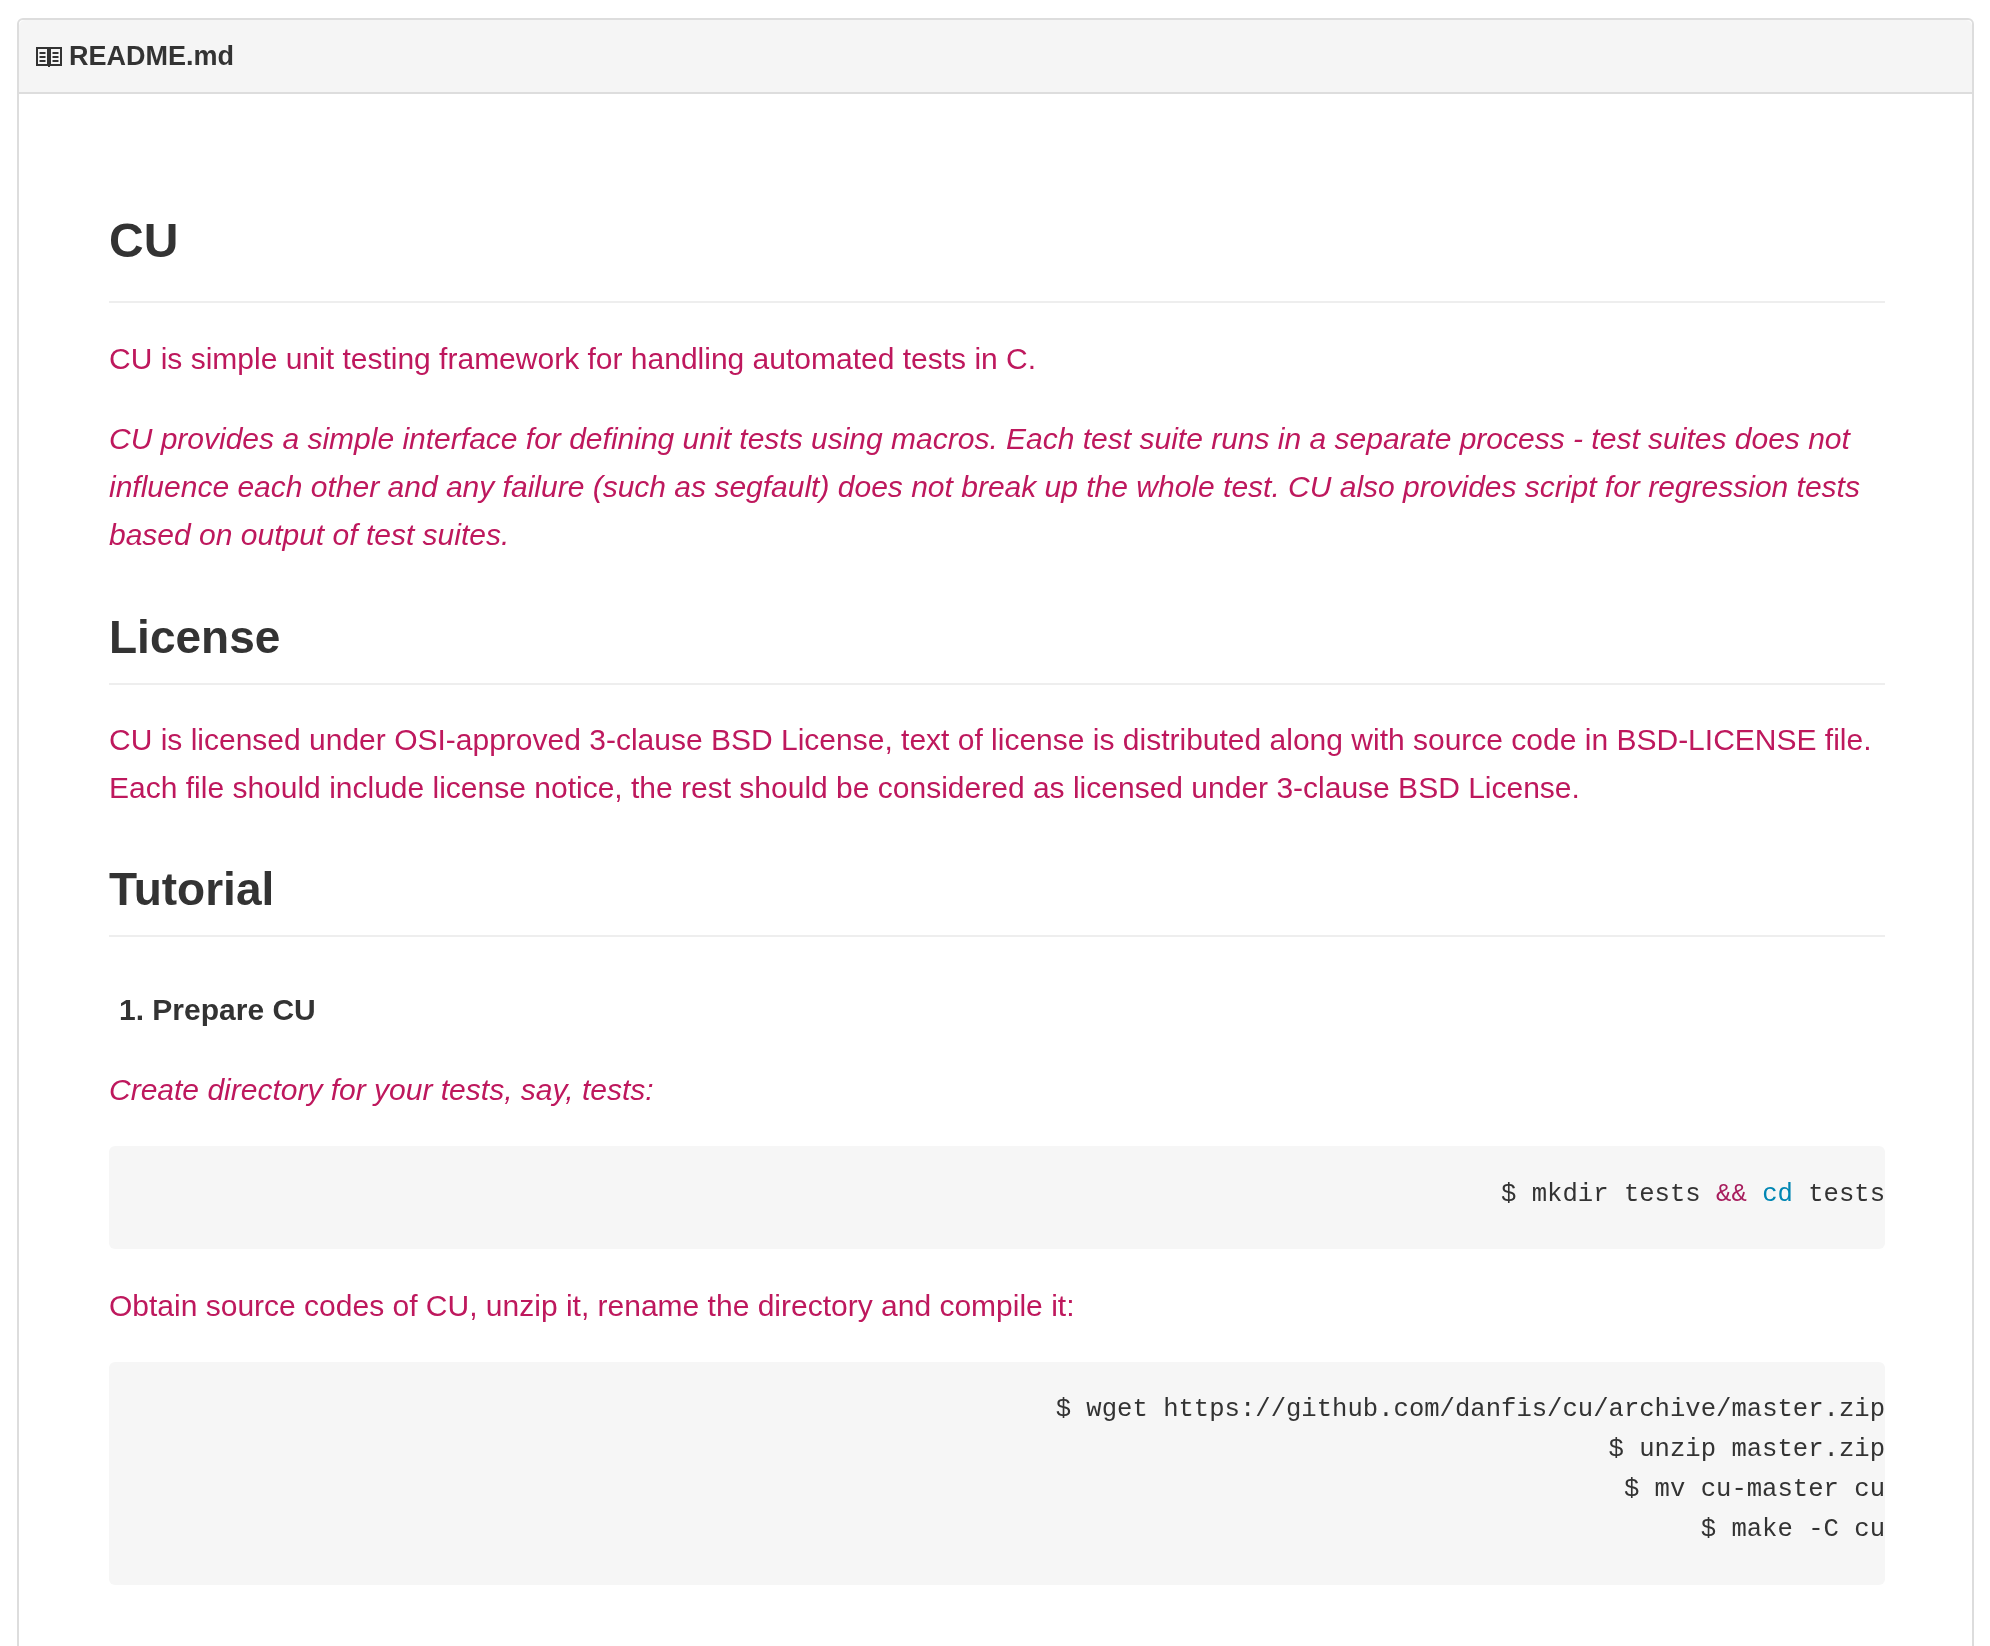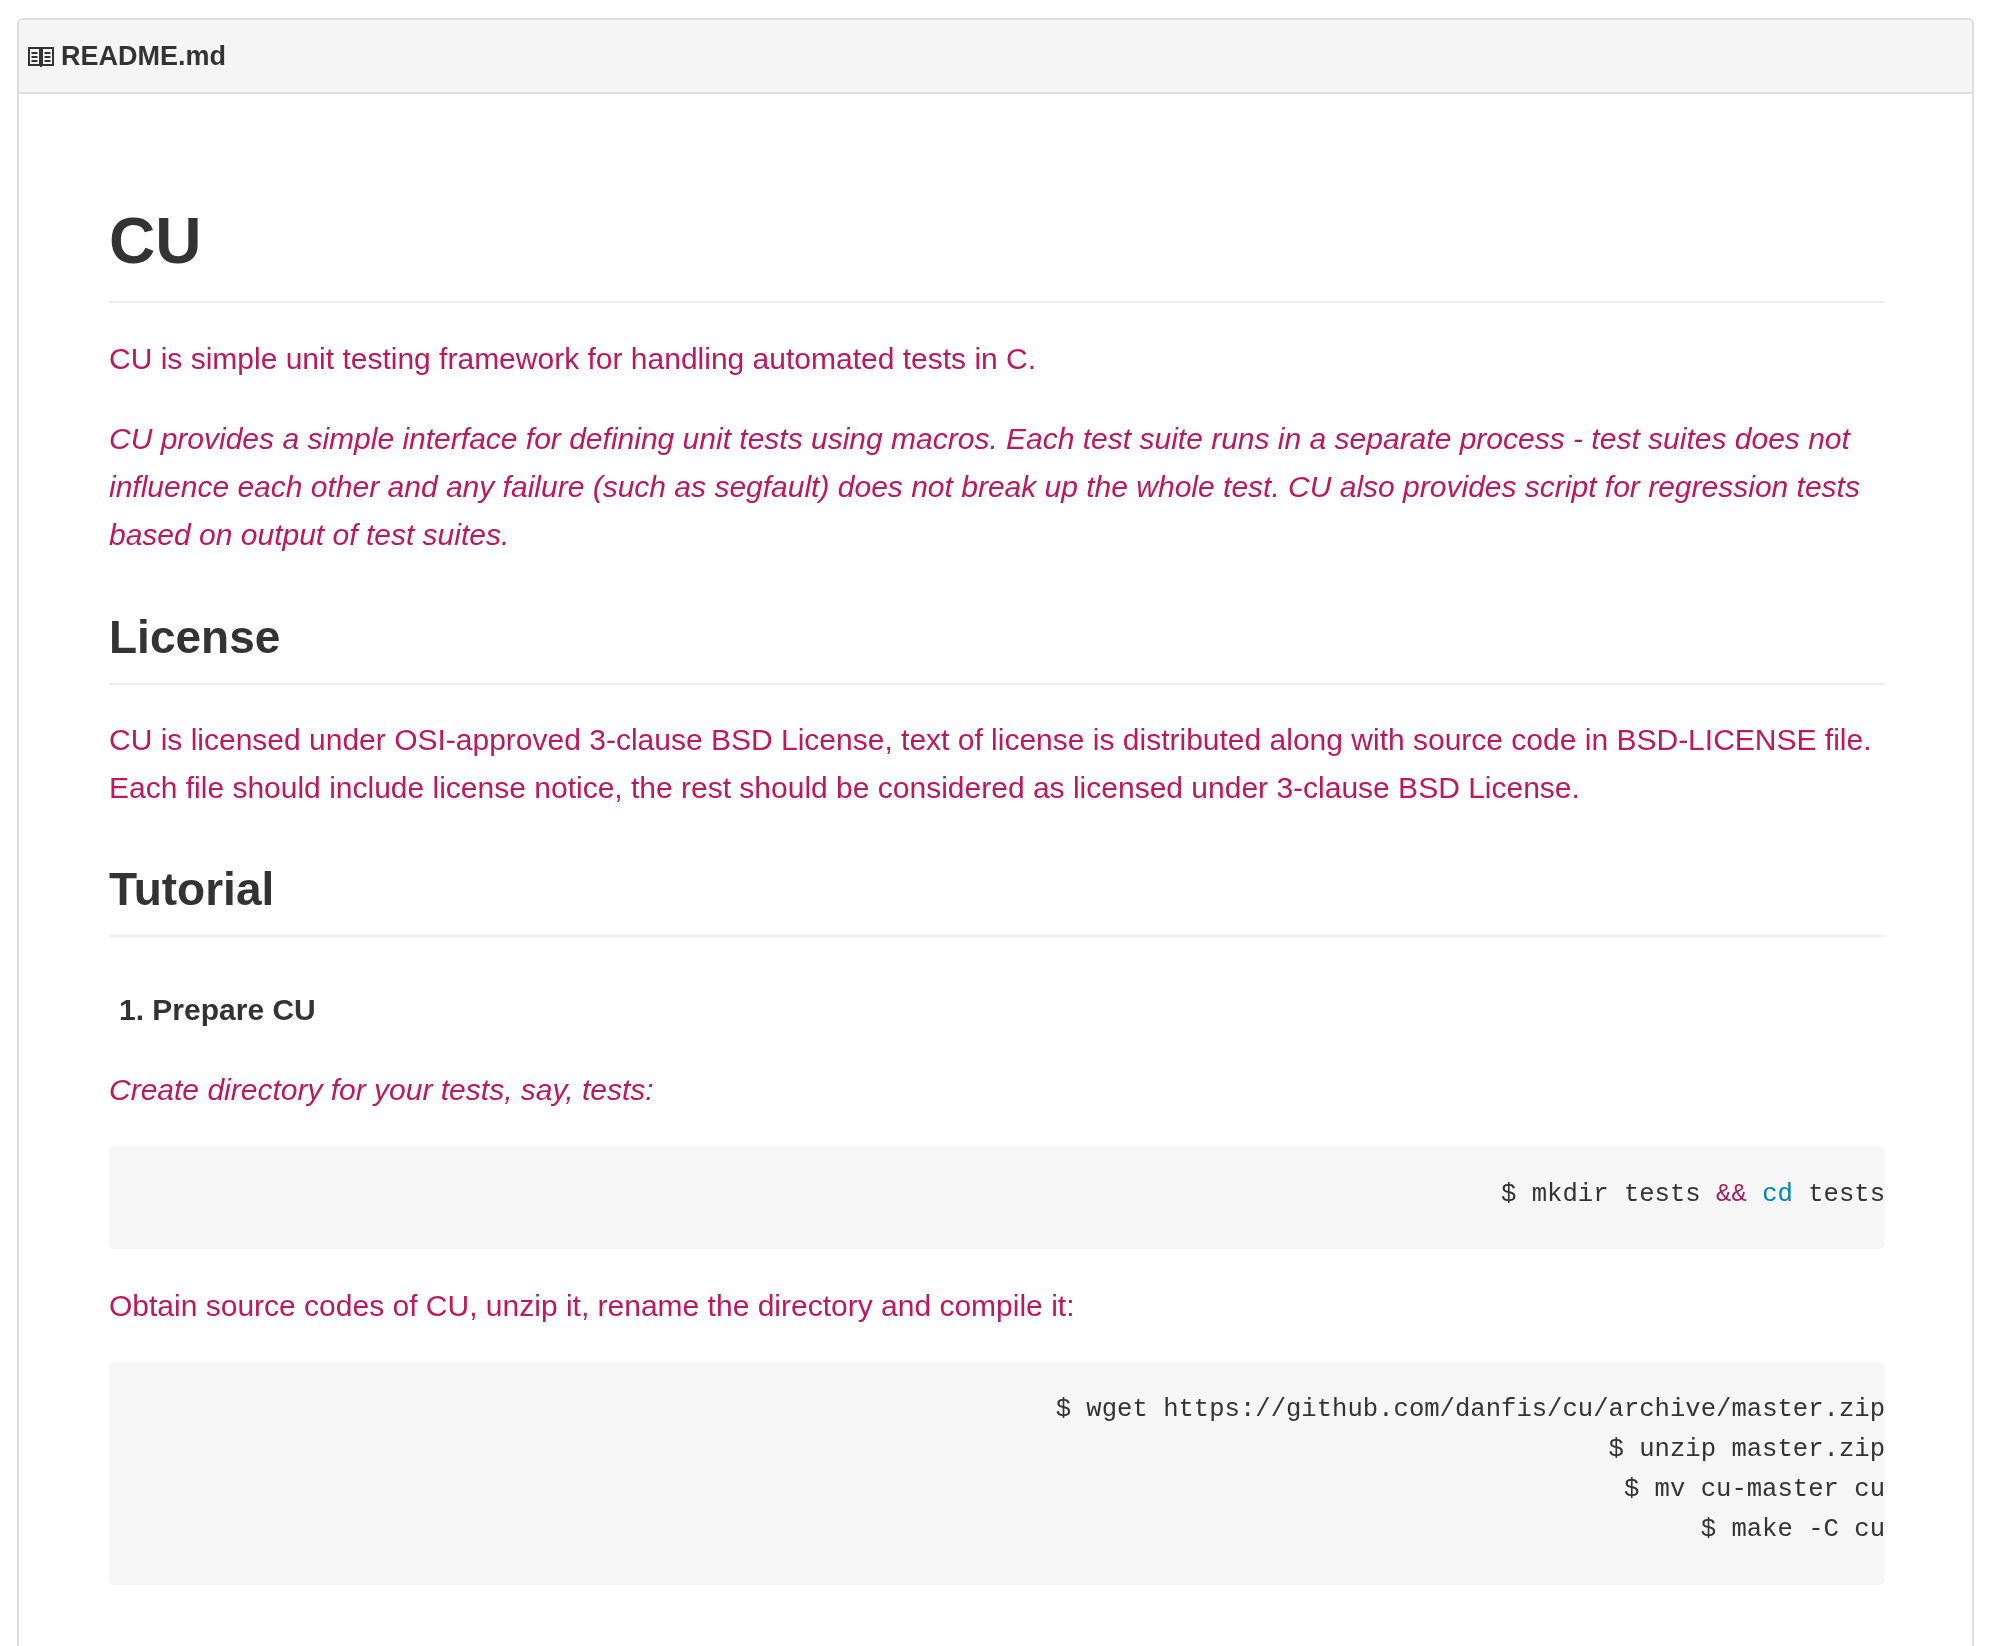--- a/index.html
+++ b/index.html
@@ -5,29 +5,29 @@
   html, body { margin: 0; padding: 0; background: #ffffff; }
   body { width: 1990px; height: 1646px; overflow: hidden; position: relative;
          font-family: "Liberation Sans", sans-serif; color: #333333; }
   .readme-box {
     position: absolute; left: 17px; top: 18px; width: 1957px; height: 1700px;
     border: 2px solid #dddddd; border-radius: 6px; background: #ffffff; box-sizing: border-box;
   }
   .readme-header {
     height: 74px; box-sizing: border-box; background: #f5f5f5;
     border-bottom: 2px solid #dddddd; border-radius: 6px 6px 0 0;
-    display: flex; align-items: center; padding-left: 8px;
+    display: flex; align-items: center; padding-left: 16px;
   }
   .book-icon { width: 28px; height: 22px; margin-right: 6px; display: inline-block; margin-top: 2px; }
   .readme-title { font-size: 27px; font-weight: bold; color: #333; letter-spacing: 0; }
   .article {
     position: absolute; left: 90px; top: 74px; width: 1776px;
   }
   .h1 {
-    margin: 0; padding: 0 0 20px 0; font-size: 64px; line-height: 80px; font-weight: bold;
+    margin: 0; padding: 0 0 20px 0; font-size: 48px; line-height: 80px; font-weight: bold;
     border-bottom: 2px solid #eeeeee; margin-top: 107px;
   }
   p.para {
     margin: 0; font-size: 30px; line-height: 48px; color: #be185d;
   }
   .h2 {
     margin: 0; font-size: 46px; line-height: 57px; font-weight: bold;
     padding-bottom: 17px; border-bottom: 2px solid #eeeeee;
   }
   .h3 {

